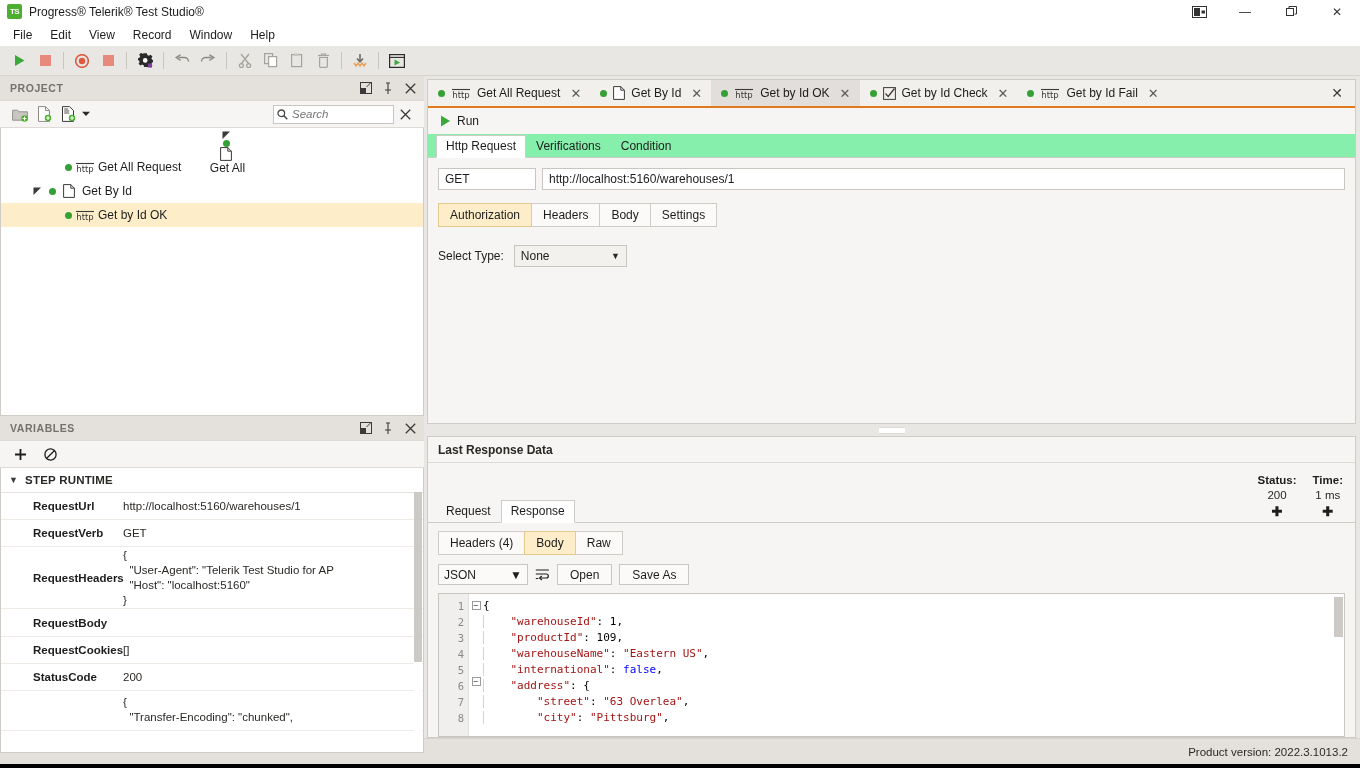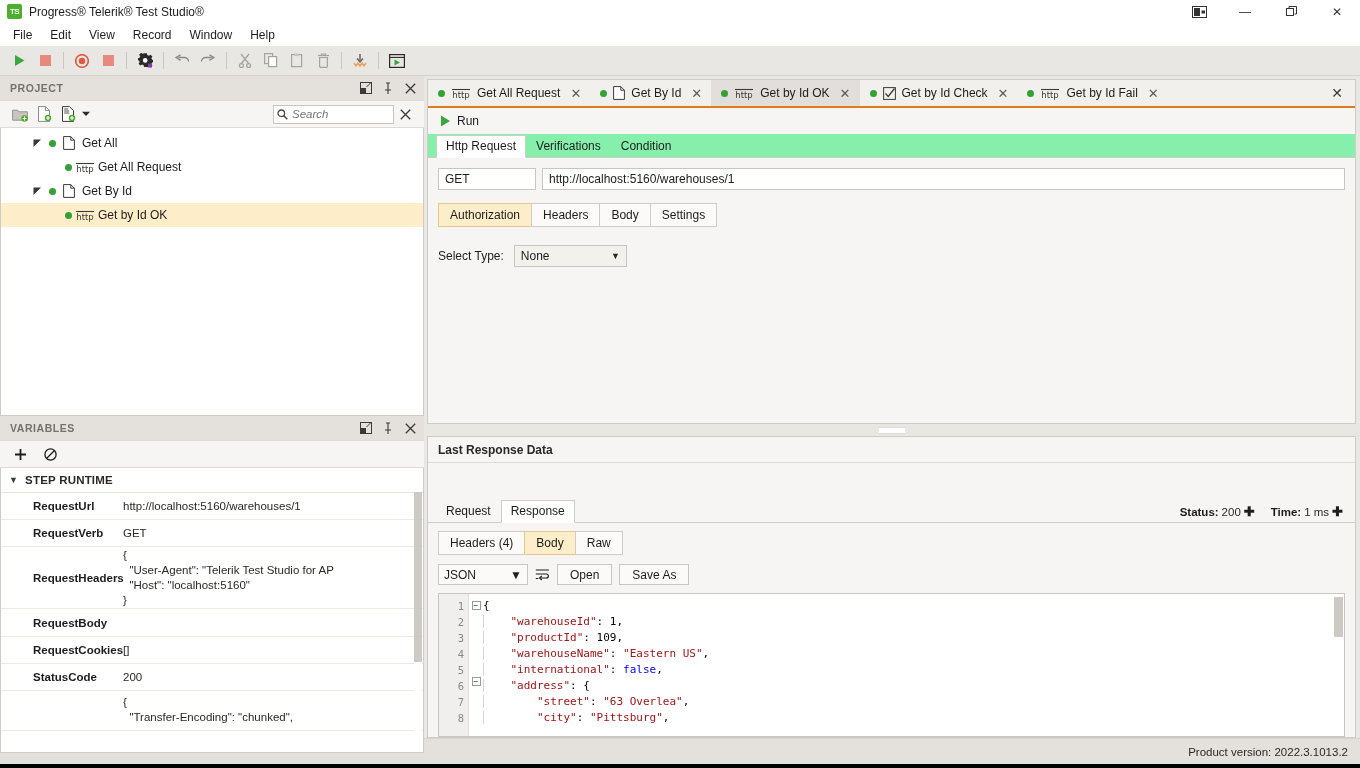--- a/index.html
+++ b/index.html
@@ -190,21 +190,21 @@
     background: #f6f5f3; border: 1px solid #cfccc7; flex: 1 1 auto;
     display: flex; flex-direction: column; min-height: 0;
   }
   .resp-hdr {
     height: 26px; flex: 0 0 26px; display: flex; align-items: center; padding-left: 10px;
     font-size: 12px; font-weight: bold; color: #2b2926; border-bottom: 1px solid #dedbd6;
     background: #f6f5f3;
   }
   .resp-tabrow { height: 24px; flex: 0 0 24px; display: flex; align-items: flex-end; padding-left: 8px; border-bottom: 1px solid #cfccc7; margin-top: 36px; }
   .resp-meta { margin-left: auto; display: flex; align-items: center; gap: 16px; padding: 0 12px 3px 0; }
-  .meta { font-size: 11.5px; display: flex; align-items: center; gap: 3px;}
+  .meta { font-size: 11.5px; display: flex; align-items: center; gap: 3px; flex-direction: column;}
   .meta b { font-weight: bold; color: #1d1d1d; }
   .meta span.v { color: #2b2926; }
   .meta .plus { color: #1d1d1d; font-weight: bold; font-size: 13px; }
 
   .resp-body { flex: 1 1 auto; display: flex; flex-direction: column; padding: 8px 10px 0 10px; min-height: 0;}
   .fmt-row { display: flex; align-items: center; gap: 7px; margin-top: 9px; }
   .fmt-combo {
     width: 90px; height: 21px; border: 1px solid #c9c6c1; background: #fbfaf9;
     display: flex; align-items: center; padding: 0 5px; font-size: 12px;
   }
@@ -444,21 +444,21 @@
               <svg class="svgico" width="11" height="11" viewBox="0 0 11 11">
                   <path d="M0.8 0.8 L10.2 10.2 M10.2 0.8 L0.8 10.2" stroke="#3c3a38" stroke-width="1.3"></path>
                 </svg>
             </div>
           </div>
         </div>
 
         <div class="tree">
 
 
-          <div class="tnode" style="padding-left:28px;">
+          <div class="tnode" style="padding-left:28px;flex-direction:column;">
             <div class="tw-arrow">
               <svg class="svgico" width="9" height="9" viewBox="0 0 9 9">
                   <path d="M0.5 0.5 L8 0.5 L0.5 8 Z" fill="#3c3a38"></path>
                 </svg>
             </div>
             <div class="tw-dot">
                 <span class="dot"></span>
               </div>
             <div class="tw-icon">
               <svg class="svgico" width="12" height="14" viewBox="0 0 12 14">

